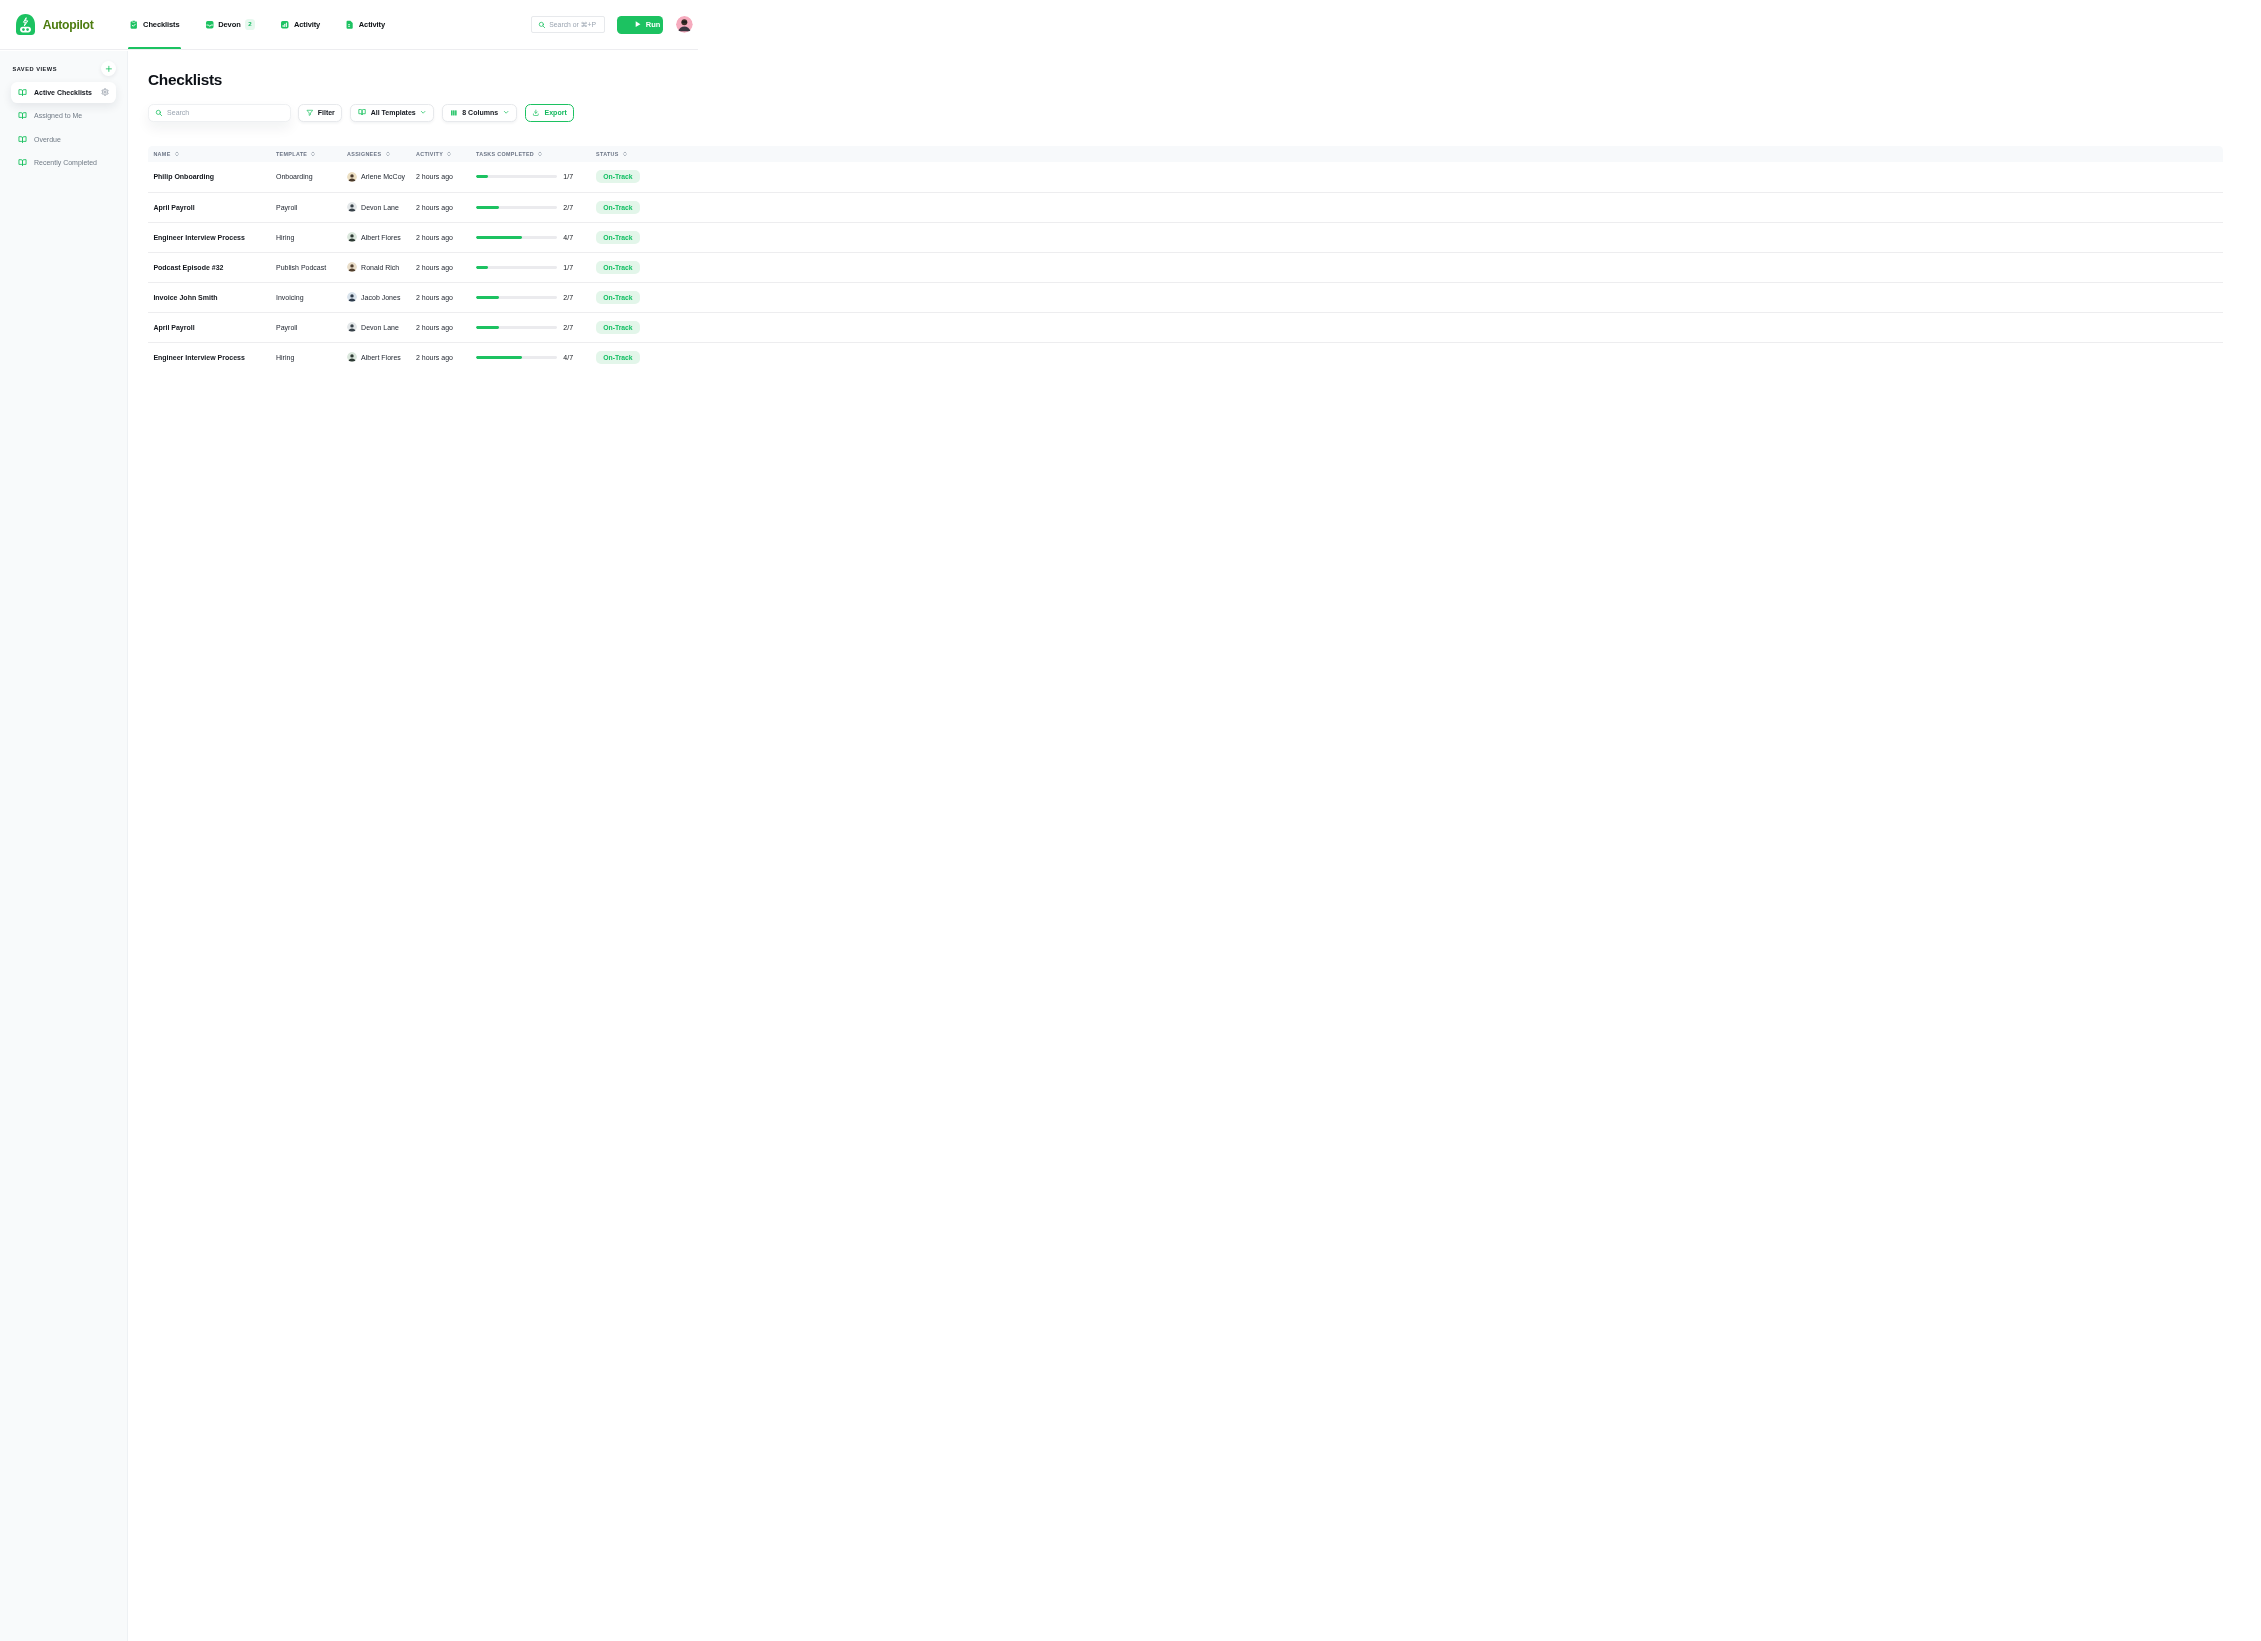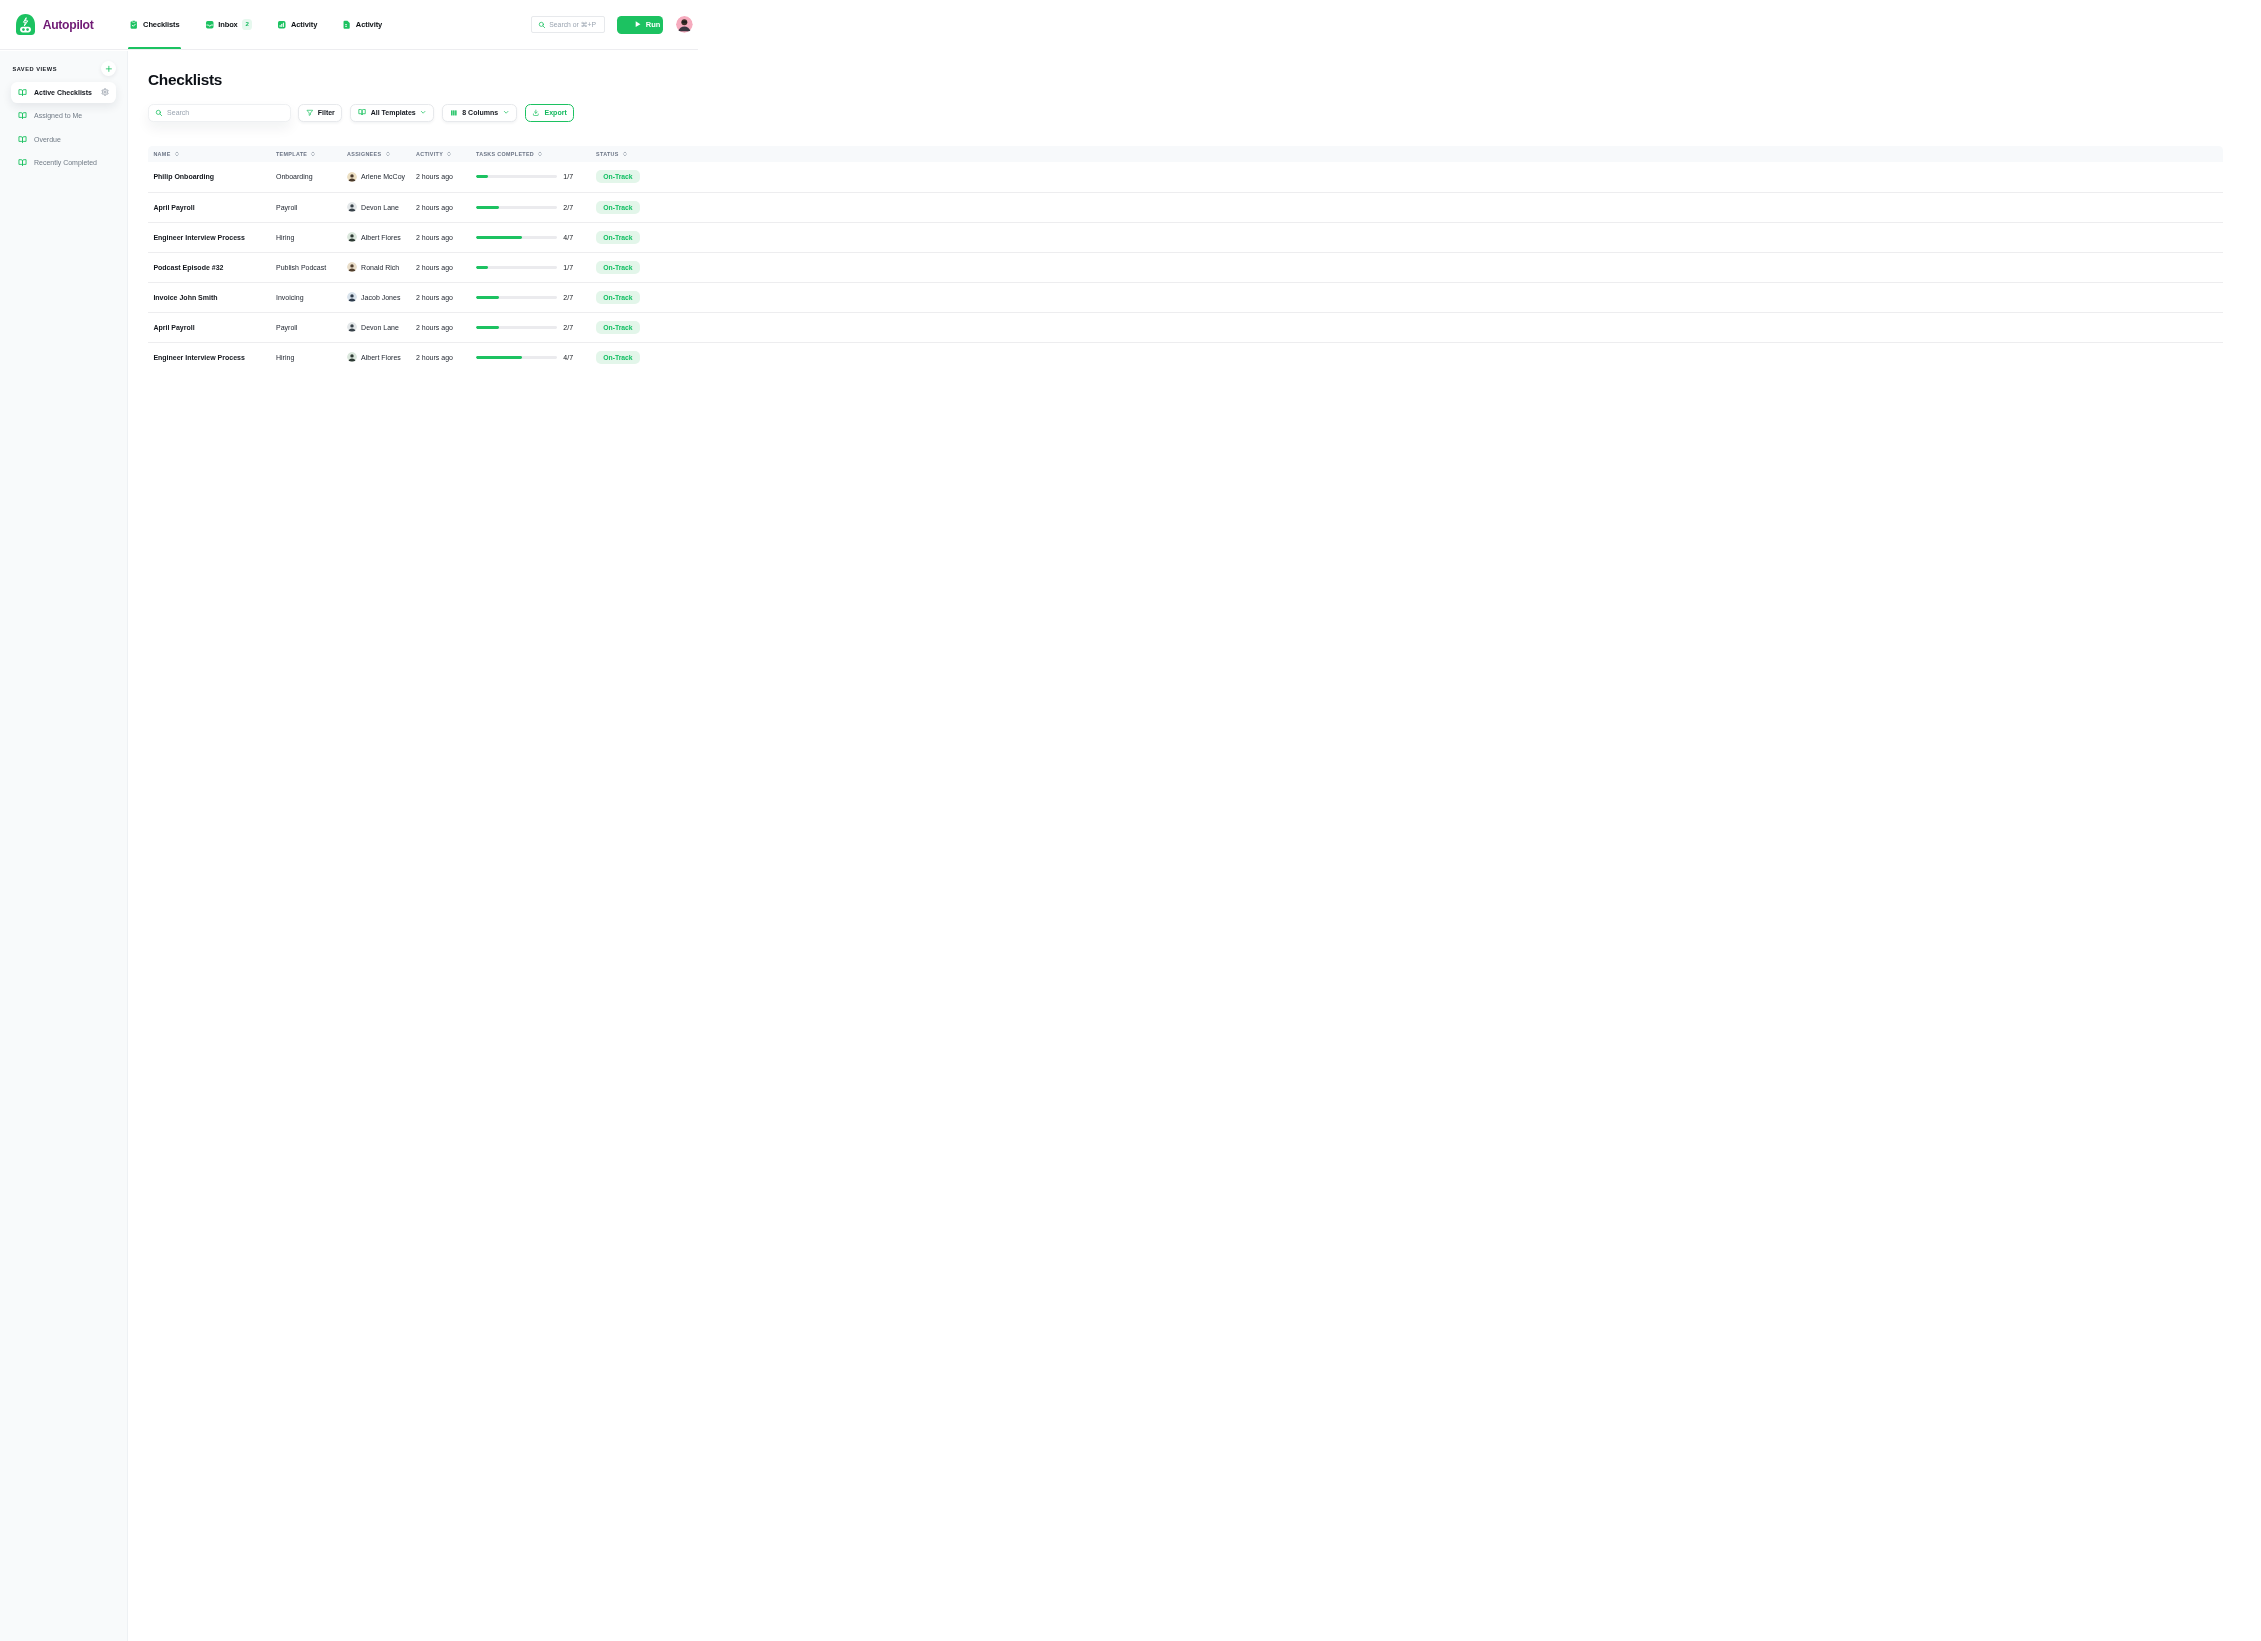--- a/index.html
+++ b/index.html
@@ -9,21 +9,21 @@
   :root{
     --green:#1cc261; --green-text:#12b95d; --mint:#e6f8ee; --badge-bg:#e3f6ea;
     --ink:#10151c; --text:#1b212b; --muted:#717b87; --col-head:#6b7485;
     --border:#e9ebee; --divider:#ededef; --sidebar-bg:#f8fafb; --thead-bg:#f7f9fb;
   }
 
   
   .header{ position:relative; height:50px; border-bottom:0.5px solid #ededf0;
     display:flex; align-items:center; background:#fff; z-index:5;}
   .brand{ display:flex; align-items:center; gap:7.7px; margin-left:16px; }
-  .brand-name{ font-size:12.2px; font-weight:800; letter-spacing:-0.3px; color:#701a75; }
+  .brand-name{ font-size:12.2px; font-weight:800; letter-spacing:-0.3px; color:#4d7c0f; }
   .tabs{ display:flex; align-items:center; gap:25px; margin-left:36px; height:100%; }
   .tab{ position:relative; display:flex; align-items:center; gap:4.1px; height:100%; cursor:pointer; }
   .tab-label{ font-size:7.5px; font-weight:700; color:#0c1014; letter-spacing:-0.1px;}
   .tab.active::after{ content:""; position:absolute; left:-1.4px; right:-1.4px; bottom:0;
     height:1.8px; background:var(--green); border-radius:1.4px 1.4px 0 0; }
   .tab-badge{ background:var(--mint); color:var(--green-text); font-size:6.1px; font-weight:700;
     padding:1.8px 3.6px; border-radius:3.6px; line-height:6.8px; }
   .header-right{ margin-left:auto; display:flex; align-items:center; margin-right:5.4px; }
   .global-search{ display:flex; align-items:center; gap:4.1px; width:74px; height:17px;
     border:0.5px solid #e7e9ec; border-radius:2px; padding:0 5.4px; background:#fff; }
@@ -132,21 +132,21 @@
       </span>
       <span class="tab-label">Checklists</span>
     </div>
     <div class="tab">
       <span class="icon">
         <svg width="9.5" height="9.5" viewBox="0 0 24 24">
           <rect x="2.5" y="2.5" width="19" height="19" rx="4.2" fill="#1cc261"></rect>
           <path d="M4.5 12.7h4.6l1.6 2.8h2.6l1.6-2.8h4.6" fill="none" stroke="#fff" stroke-width="2.1" stroke-linecap="round" stroke-linejoin="round"></path>
         </svg>
       </span>
-      <span class="tab-label">Inbox</span>
+      <span class="tab-label">Devon</span>
       <span class="tab-badge">2</span>
     </div>
     <div class="tab">
       <span class="icon">
         <svg width="9.5" height="9.5" viewBox="0 0 24 24">
           <rect x="2.5" y="2.5" width="19" height="19" rx="4.2" fill="#1cc261"></rect>
           <rect x="6.6" y="12.4" width="2.6" height="5.4" rx="1.3" fill="#fff"></rect>
           <rect x="10.7" y="9.4" width="2.6" height="8.4" rx="1.3" fill="#fff"></rect>
           <rect x="14.8" y="6.4" width="2.6" height="11.4" rx="1.3" fill="#fff"></rect>
         </svg>

